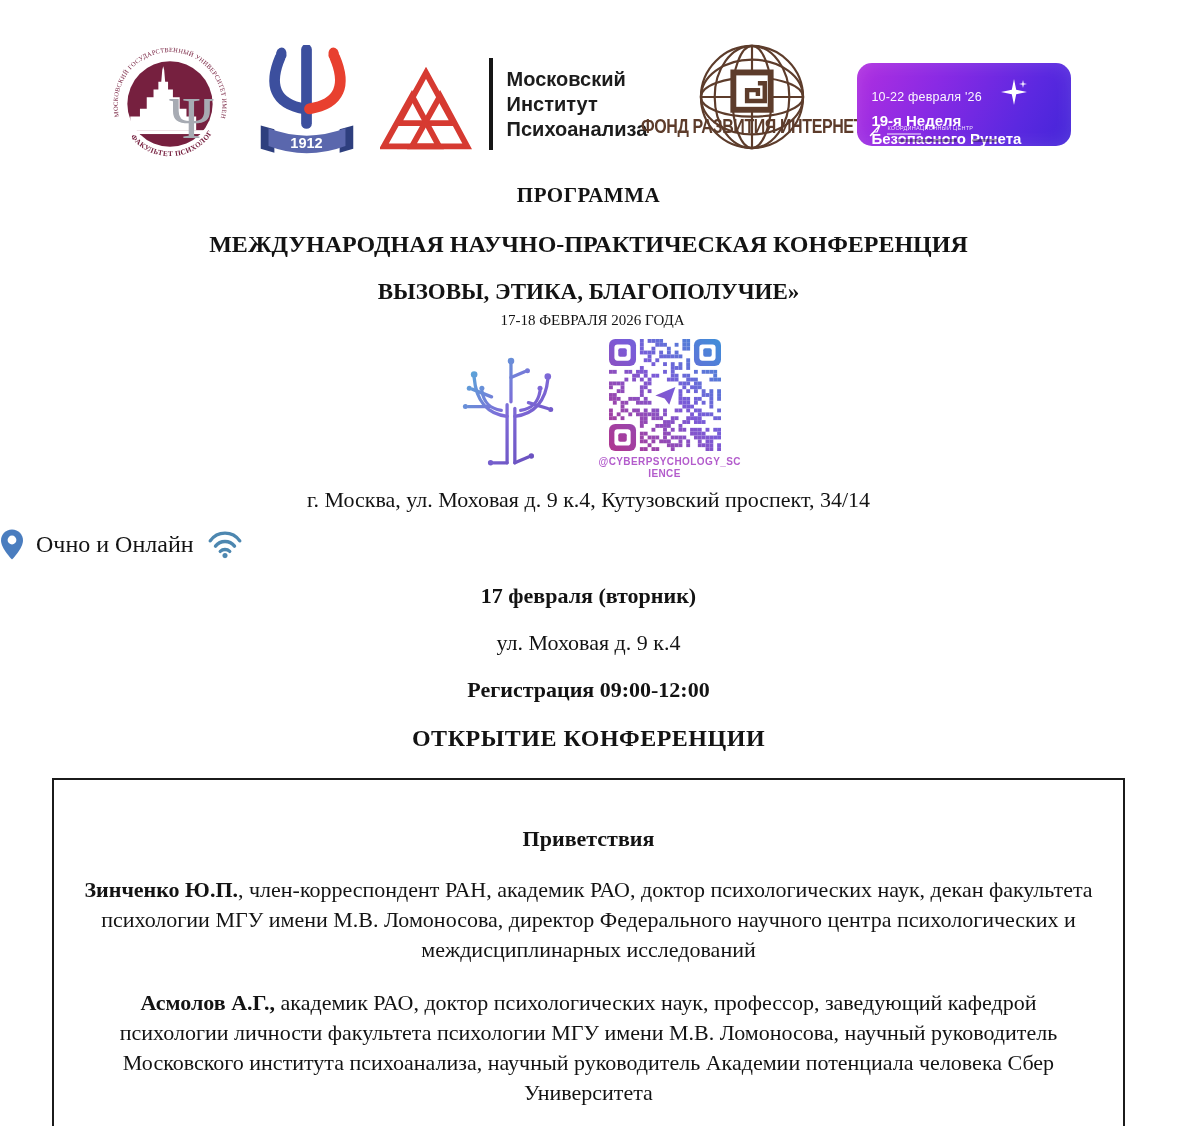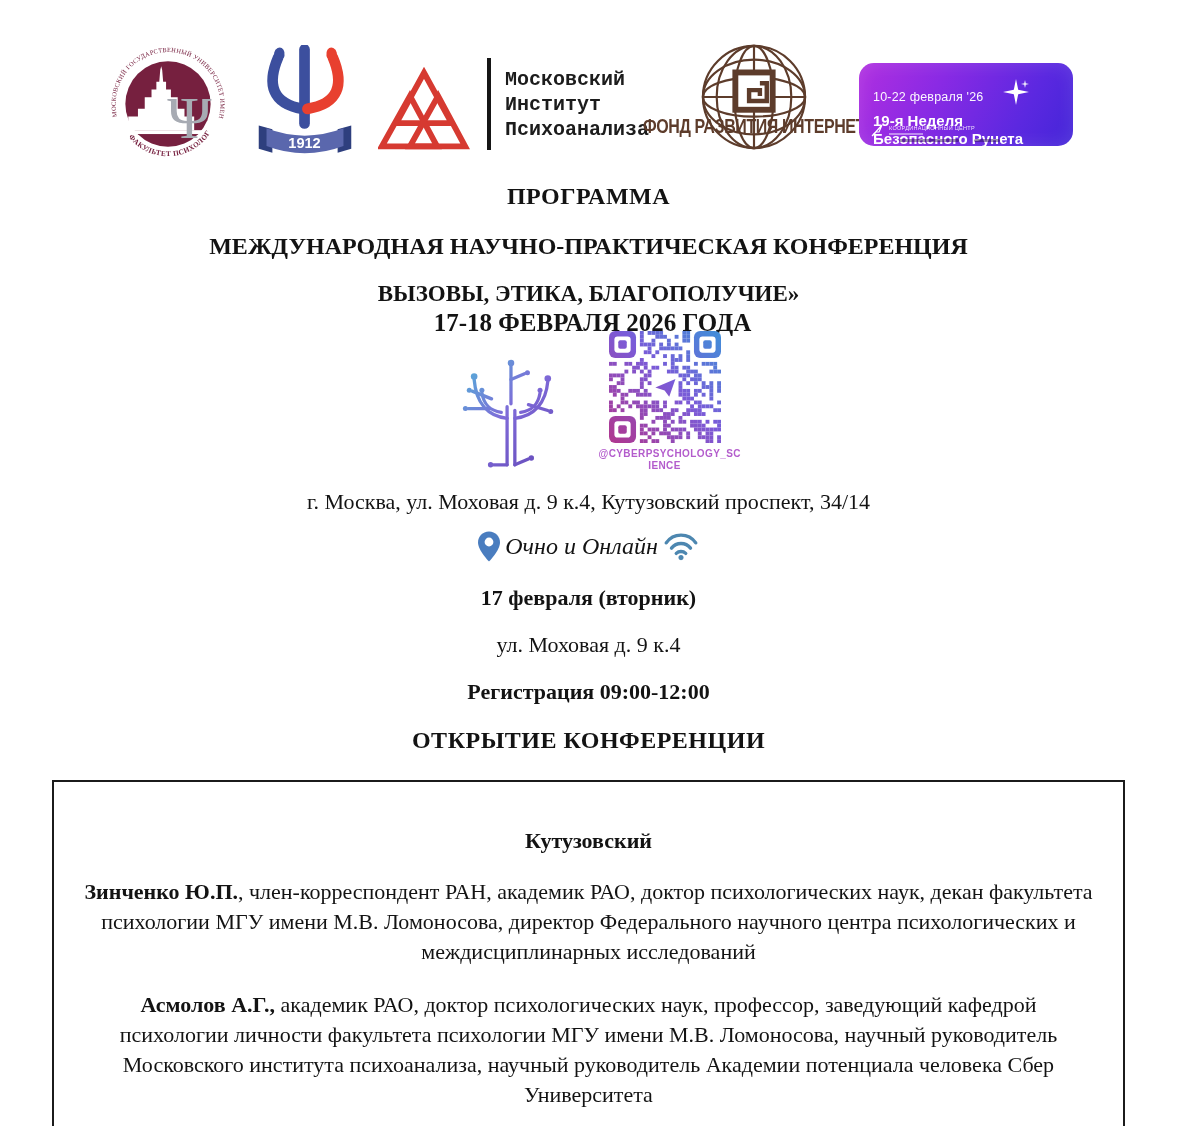--- a/index.html
+++ b/index.html
@@ -4,21 +4,21 @@
 <style>
   * { margin:0; padding:0; box-sizing:border-box; }
   body { background:#ffffff; font-family:"Liberation Serif", serif; color:#131313; }
   .page { width:1177px; height:1126px; margin:0 auto; background:#fff; overflow:hidden; position:relative; }
 
   
   .logos-row { display:flex; align-items:center; justify-content:center; gap:17px; margin-top:40px; height:128px; }
 
   .mip-logo { display:flex; align-items:center; height:96px; }
   .mip-bar { width:4px; height:92px; background:#161616; }
-  .mip-text { padding-left:14px; font-family:Liberation Mono, monospace; font-weight:bold; font-size:20px; line-height:25px; color:#1c1c1c; }
+  .mip-text { padding-left:14px; font-family:Liberation Sans, sans-serif; font-weight:bold; font-size:20px; line-height:25px; color:#1c1c1c; }
 
   .fid-logo { position:relative; width:176px; height:122px; }
   .fid-globe { position:absolute; left:50%; top:0; transform:translateX(-50%); }
   .fid-label { position:absolute; left:50%; top:72px; transform:translateX(-50%) scaleX(0.8); white-space:nowrap;
                font-family:"Liberation Sans", sans-serif; font-weight:bold; font-size:20px; color:#5d3c2b; letter-spacing:-0.5px; }
 
   .runet-banner { position:relative; width:214px; height:83px; border-radius:15px; overflow:hidden;
                   background:linear-gradient(118deg,#b02fe0 0%,#8a2ae4 35%,#5b28e0 75%,#4325d8 100%);
                   color:#fff; font-family:"Liberation Sans", sans-serif; padding:27px 14px;
                   box-shadow:inset 0 0 18px rgba(255,255,255,0.12); }
@@ -26,34 +26,34 @@
   .runet-title { margin-top:8px; font-size:15px; font-weight:bold; line-height:18px; }
   .runet-sparkle { position:absolute; right:42px; top:14px; }
   .runet-footer { position:absolute; left:12px; bottom:9px; display:flex; align-items:center; gap:4px; }
   .runet-footer-text { font-size:5.5px; line-height:6px; letter-spacing:0.3px; opacity:0.85; }
   .runet-footer-sub { width:34px; height:2px; background:rgba(255,255,255,0.45); margin-top:2px; }
   .runet-strip { position:absolute; bottom:4px; left:40px; width:60px; height:3px; background:rgba(40,10,80,0.45); border-radius:2px; }
   .runet-strip2 { position:absolute; bottom:4px; left:115px; width:26px; height:3px; background:rgba(40,10,80,0.45); border-radius:2px; }
 
   
   .center { text-align:center; }
-  .h-program   { margin-top:15px; font-size:24px; font-weight:bold; letter-spacing:0.5px; }
+  .h-program   { margin-top:15px; font-size:21px; font-weight:bold; letter-spacing:0.5px; }
   .h-conf      { margin-top:23px; font-size:24px; font-weight:bold; }
   .h-title     { margin-top:19px; font-size:23px; font-weight:bold; line-height:29px; }
-  .h-dates     { font-size:25px; font-weight:bold; line-height:29px;margin-left:8px; }
+  .h-dates     { font-size:15px; font-weight:normal; line-height:29px;margin-left:8px; }
 
   
-  .artwork-row { display:flex; justify-content:center; align-items:flex-end; gap:26px; margin-top:13px; height:122px; }
+  .artwork-row { display:flex; justify-content:center; align-items:center; gap:26px; margin-top:13px; height:122px; }
   .qr-wrap { width:132px; text-align:center; }
   .qr-caption { margin-top:1px; font-family:"Liberation Sans", sans-serif; font-weight:bold; font-size:10px; line-height:12px;
                 color:#b35ccc; letter-spacing:0.4px; }
 
   
   .address-line { margin-top:17px; font-size:22px; }
-  .venue-row { display:flex; justify-content:center; align-items:center; gap:4px; margin-top:9px; height:44px;font-style:italic; }
+  .venue-row { display:flex; align-items:center; gap:12px; margin-top:9px; height:44px; }
   .venue-text { font-size:24px; }
   .day-line  { margin-top:17px; font-size:22px; font-weight:bold; }
   .street-line { margin-top:21px; font-size:22px; }
   .reg-line { margin-top:21px; font-size:22px; font-weight:bold; }
   .opening-line { margin-top:22px; font-size:24px; font-weight:bold; letter-spacing:0.5px; }
 
   
   .greetings-box { width:1073px; margin:26px auto 0; border:2px solid #1b1b1b; padding:24px 30px 60px; }
   .greetings-heading { text-align:center; font-size:22px; font-weight:bold; margin-top:22px; }
   .speaker-p { text-align:center; font-size:22px; line-height:30px; margin-top:23px; }
@@ -542,21 +542,21 @@
       <circle cx="18" cy="25" r="2.4" fill="#4d87b0"></circle>
     </svg>
   </div>
 
   <div class="center day-line">17 февраля (вторник)</div>
   <div class="center street-line">ул. Моховая д. 9 к.4</div>
   <div class="center reg-line">Регистрация 09:00-12:00</div>
   <div class="center opening-line">ОТКРЫТИЕ КОНФЕРЕНЦИИ</div>
 
   <div class="greetings-box">
-    <div class="greetings-heading">Кутузовский</div>
+    <div class="greetings-heading">Приветствия</div>
 
     <p class="speaker-p"><strong>Зинченко Ю.П.</strong><span>, член-корреспондент РАН, академик РАО, доктор психологических  наук, декан факультета психологии МГУ имени М.В. Ломоносова, директор Федерального научного центра психологических и междисциплинарных исследований</span></p>
 
     <p class="speaker-p"><strong>Асмолов А.Г.,</strong><span> академик РАО, доктор психологических наук, профессор, заведующий кафедрой психологии личности факультета психологии МГУ имени М.В. Ломоносова, научный руководитель Московского института психоанализа, научный руководитель Академии потенциала человека Сбер Университета</span></p>
 
   </div>
 
 </div>
 
 </body></html>

